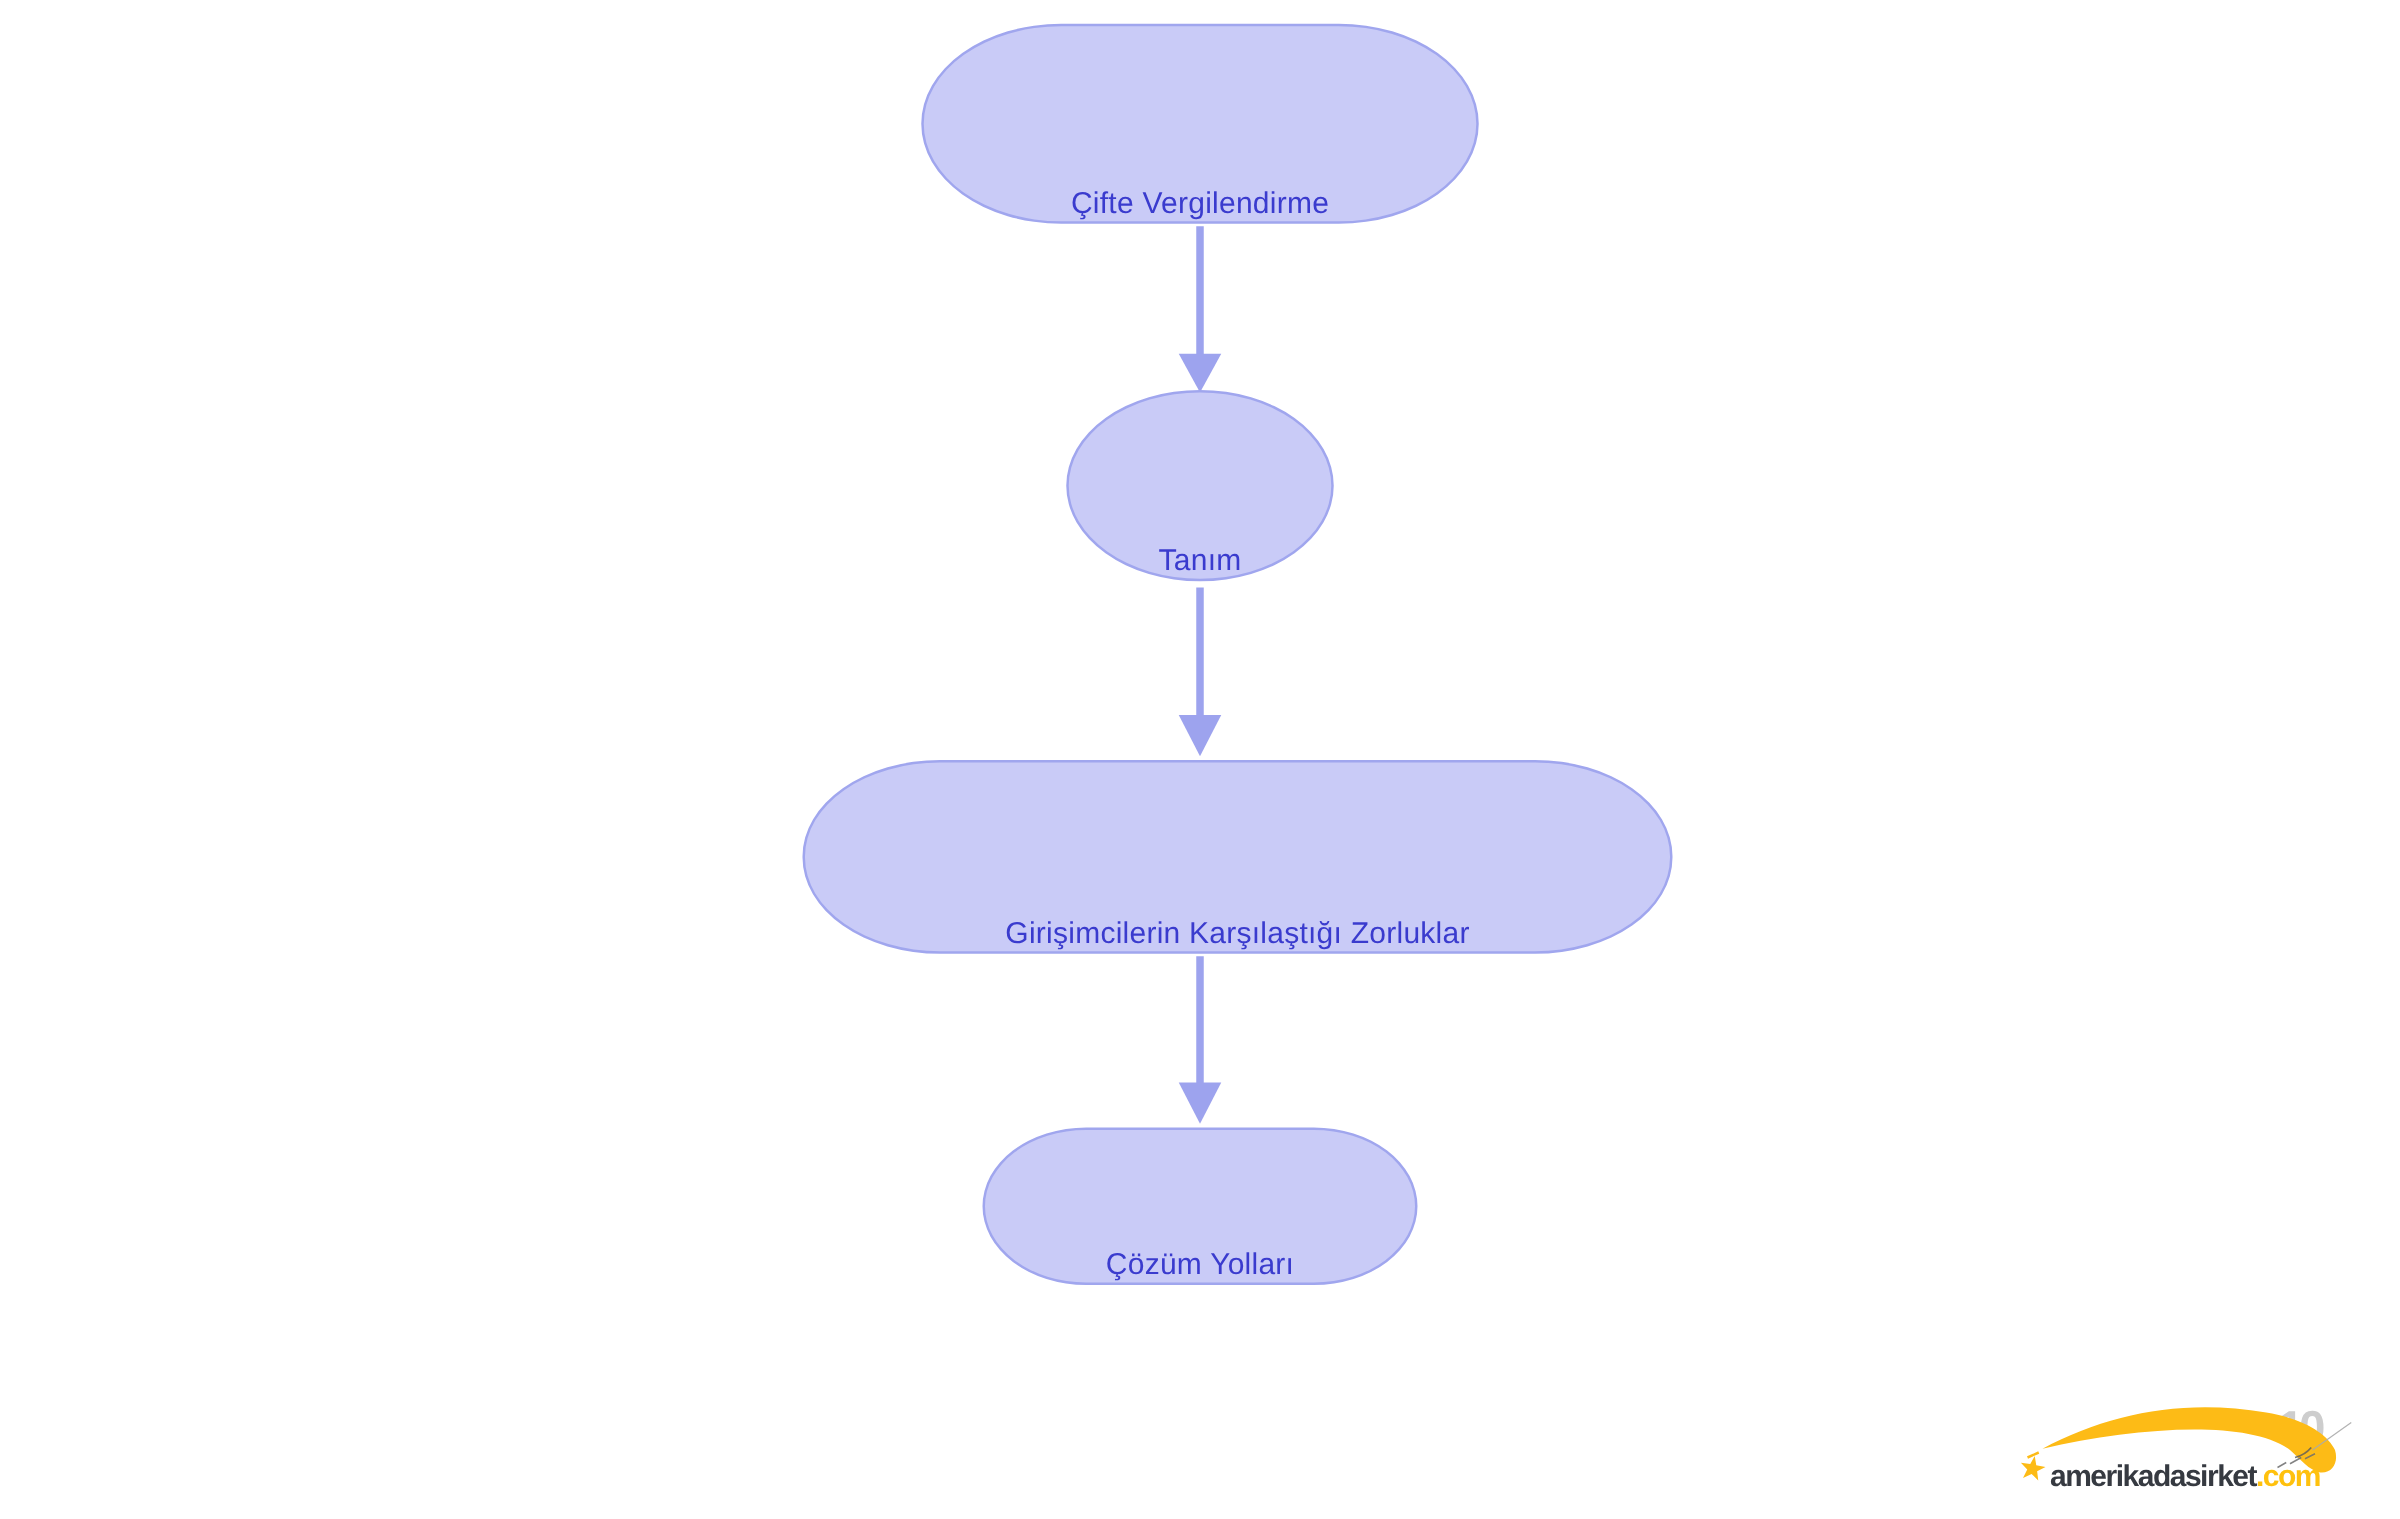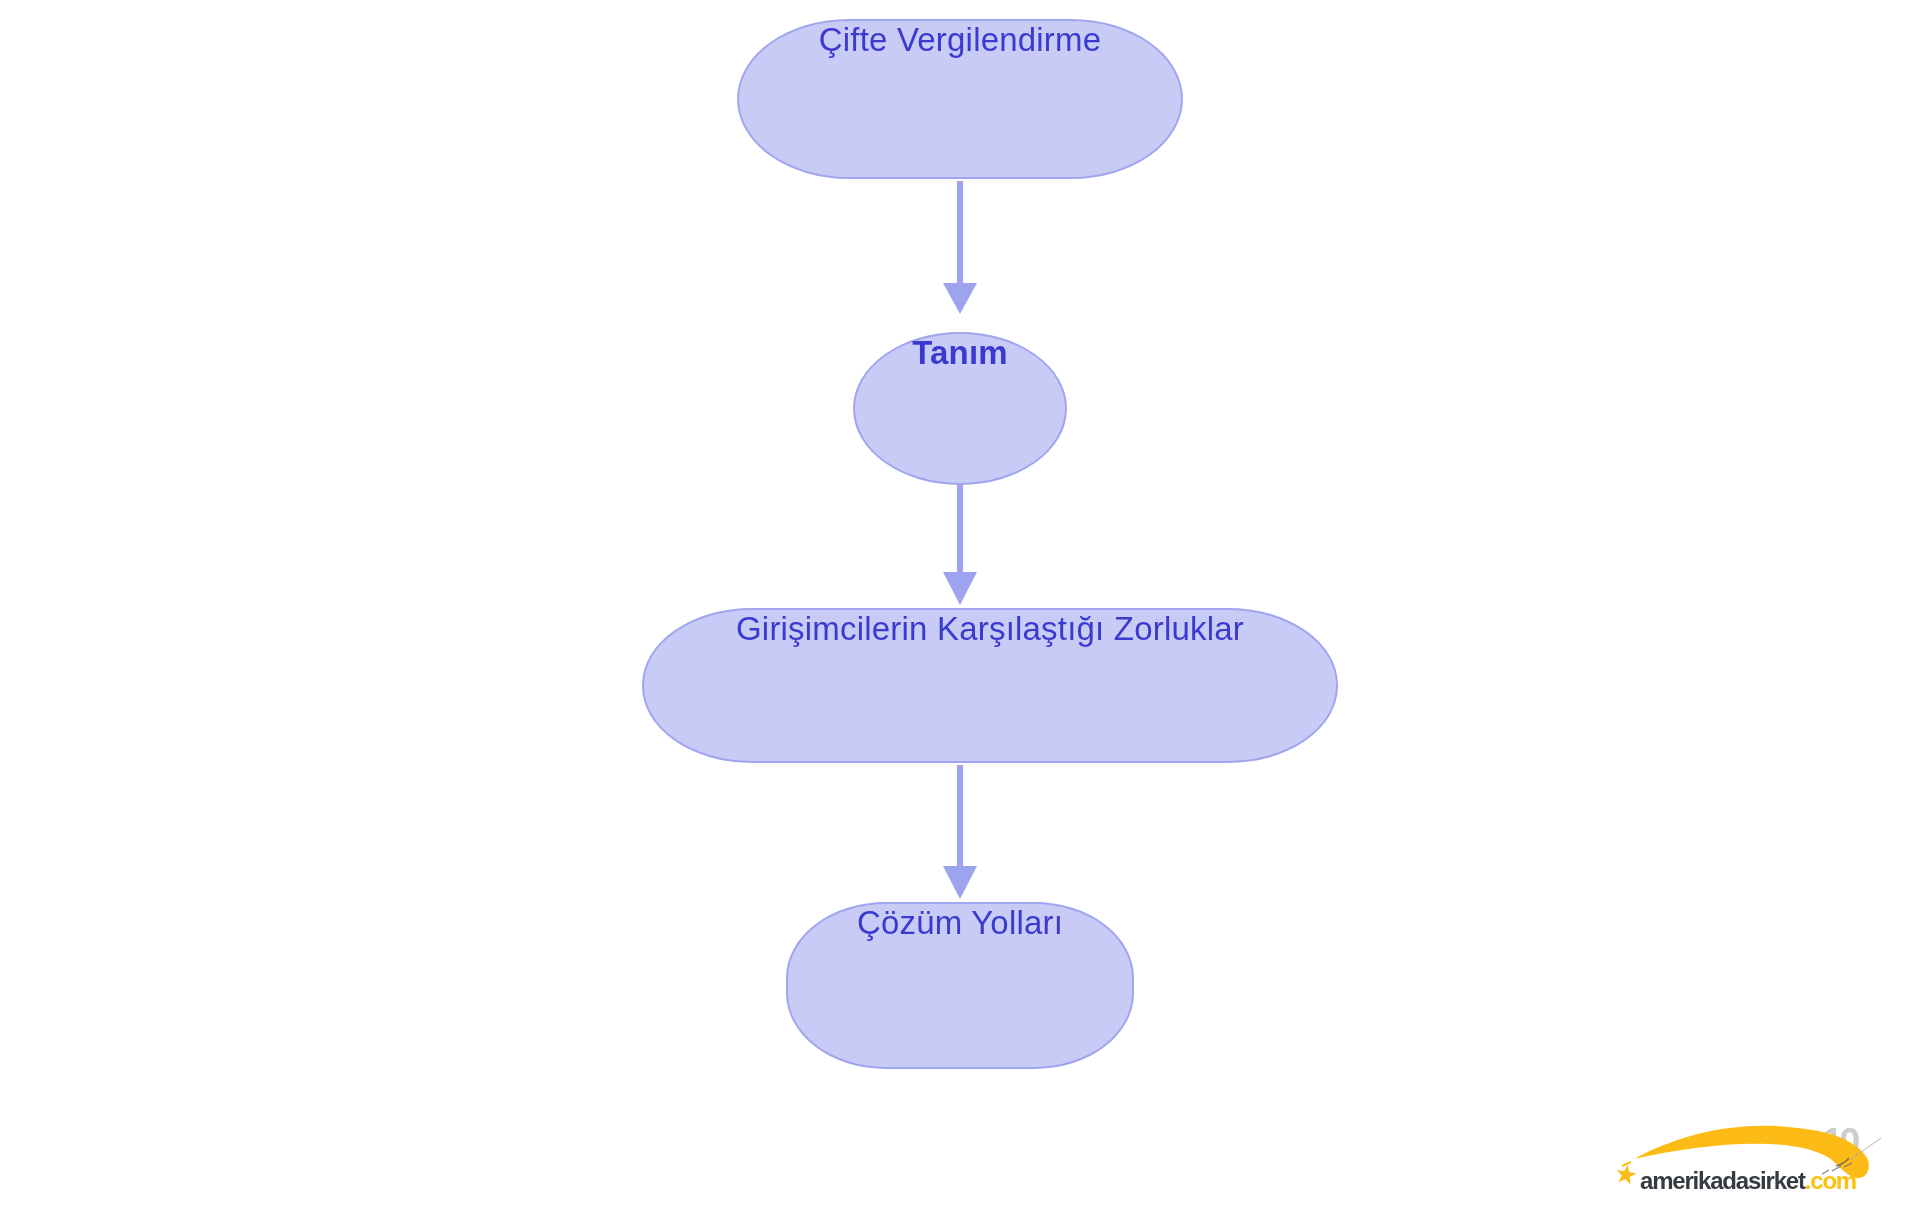--- a/index.html
+++ b/index.html
@@ -11,34 +11,34 @@
     width: 1920px;
     height: 1215px;
     position: relative;
     overflow: hidden;
     font-family: "Liberation Sans", sans-serif;
   }
   .node {
     position: absolute;
     box-sizing: border-box;
     display: flex;
-    align-items: flex-start;
+    align-items: flex-end;
     justify-content: center;
     background: var(--node-fill);
     border: 2.5px solid var(--node-border);
     color: var(--node-text);
-    font-size: 33px;
+    font-size: 24px;
     letter-spacing: 0.2px;
     white-space: nowrap;
     text-align: center;
   }
   #node-cifte     { left: 737px; top: 19px;  width: 446px; height: 160px; border-radius: 112px / 80px; }
-  #node-tanim     { left: 853px; top: 332px; width: 214px; height: 153px; border-radius: 50%; font-weight: bold; }
+  #node-tanim     { left: 853px; top: 312px; width: 214px; height: 153px; border-radius: 50%; }
   #node-zorluklar { left: 642px; top: 608px; width: 696px; height: 155px; border-radius: 110px / 77px; }
-  #node-cozum     { left: 786px; top: 902px; width: 348px; height: 167px; border-radius: 100px / 76px; }
+  #node-cozum     { left: 786px; top: 902px; width: 348px; height: 126px; border-radius: 100px / 76px; }
 
   #edge-layer {
     position: absolute;
     left: 0; top: 0;
     width: 1920px; height: 1215px;
     pointer-events: none;
   }
   #watermark {
     position: absolute;
     left: 1598px;

